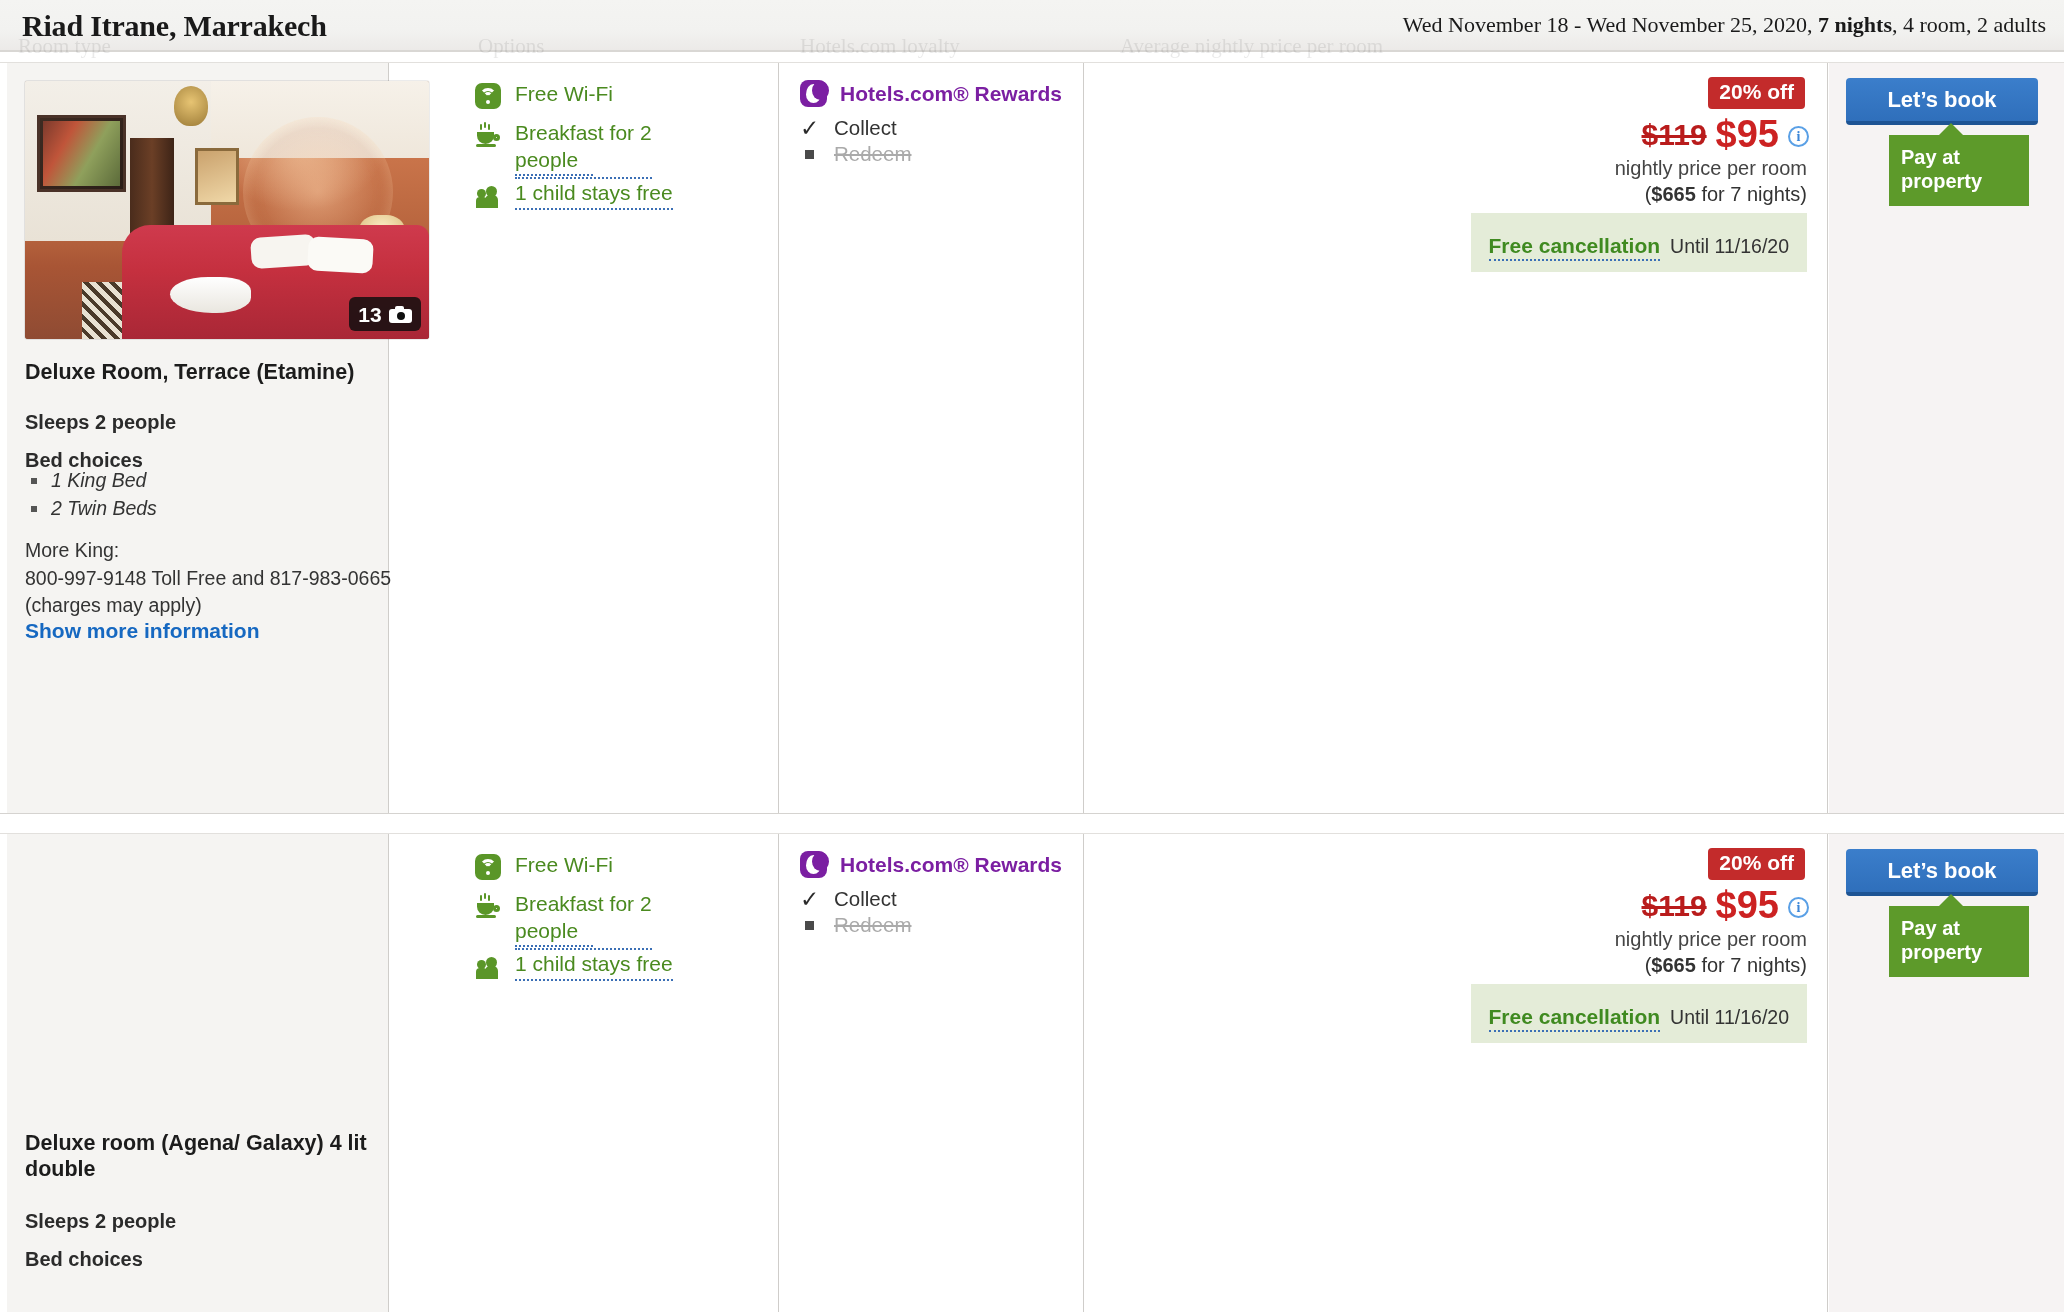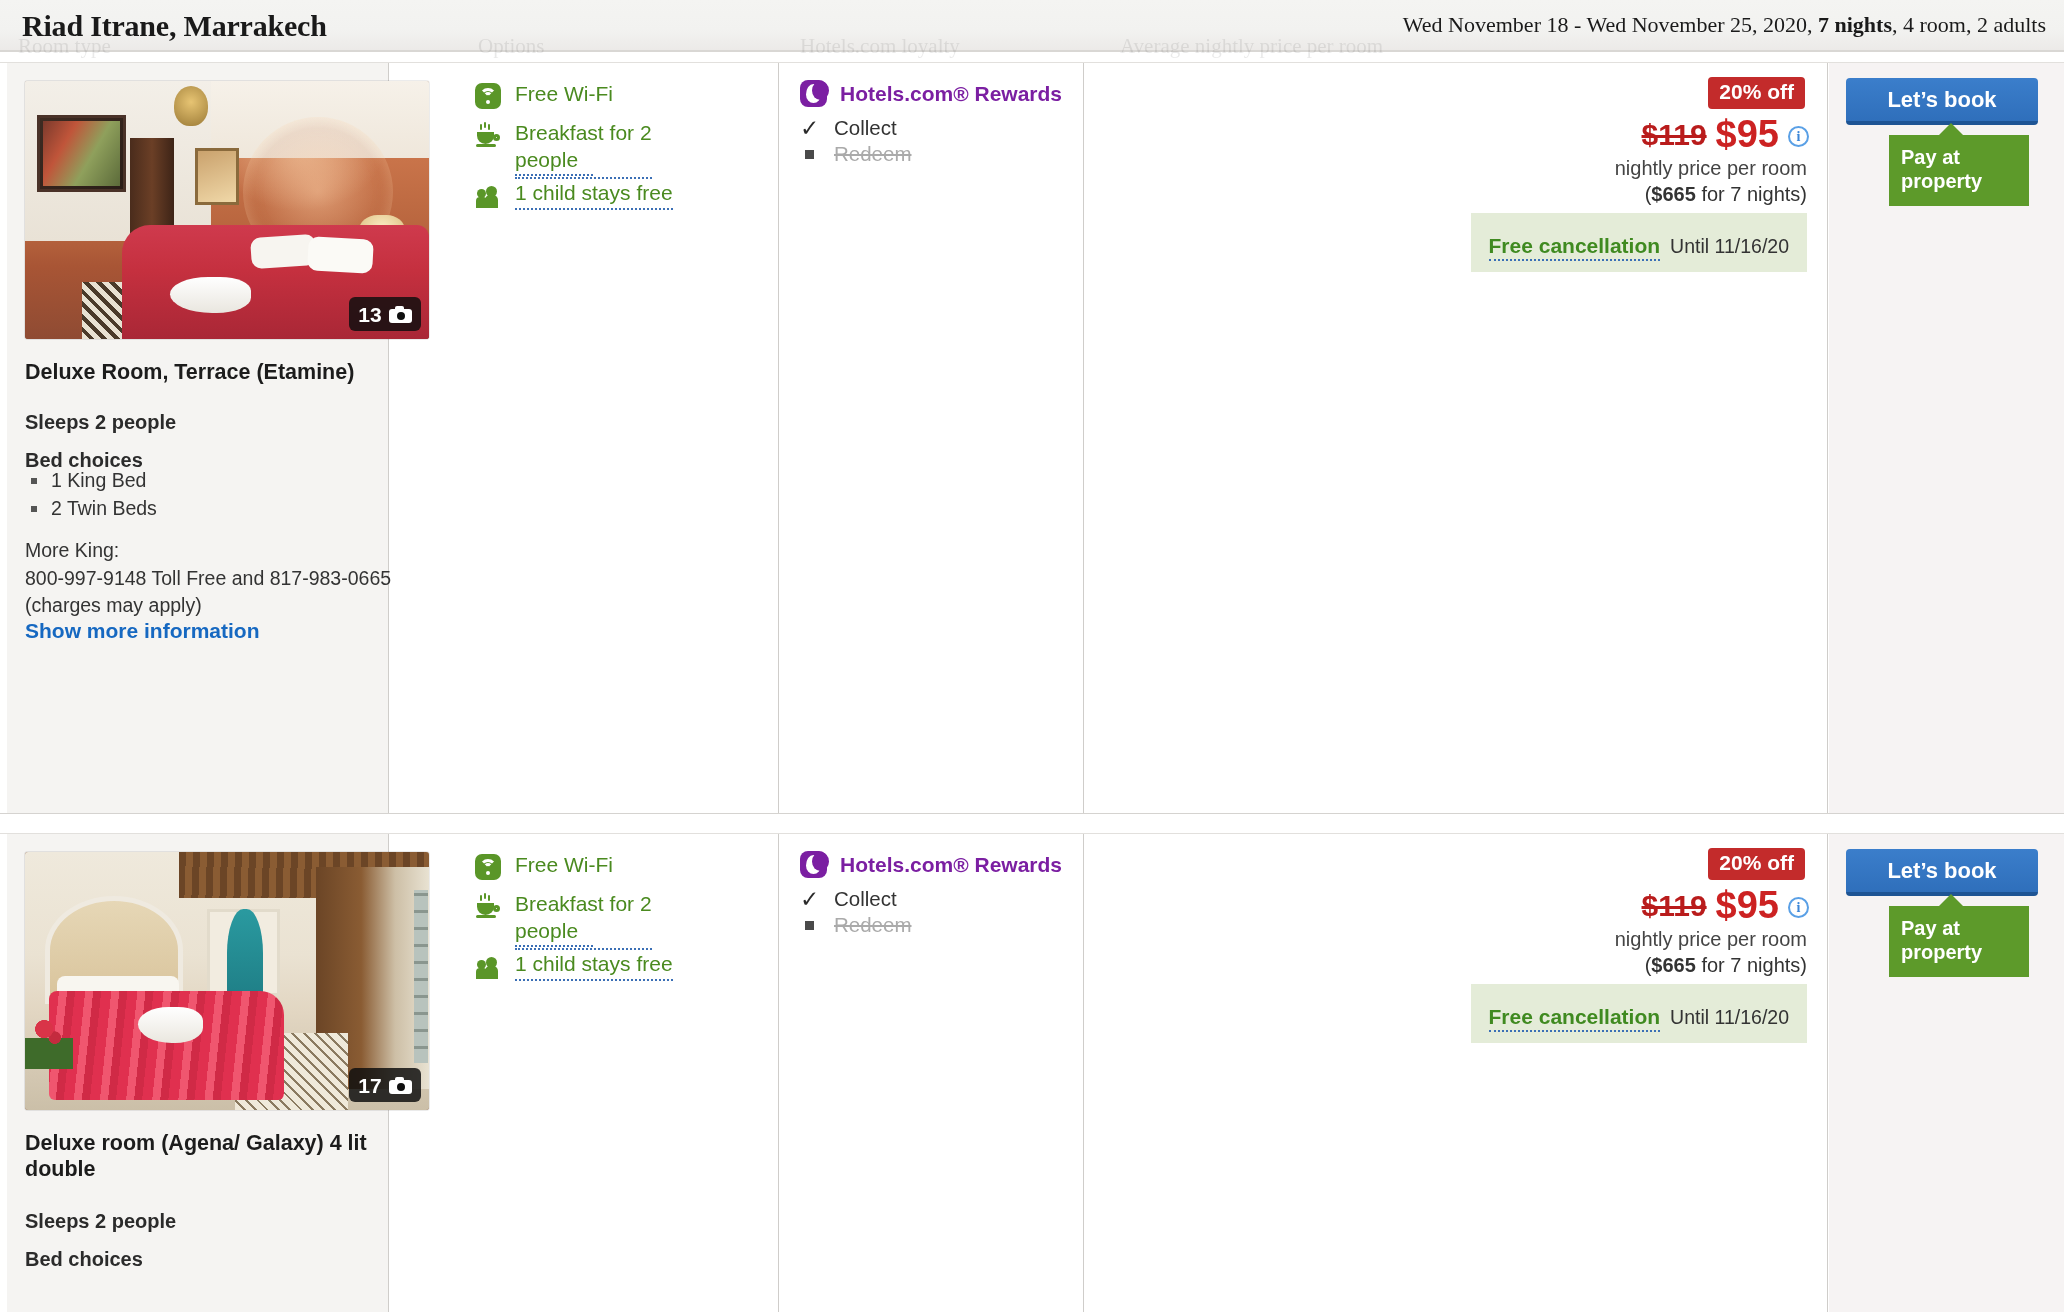--- a/index.html
+++ b/index.html
@@ -94,21 +94,21 @@
   #row-1 .sleeps { top: 376px; }
 
   .bed-head { position:absolute; left:18px; font-size:20px; font-weight:bold; color:#2b2b2b; }
   #row-0 .bed-head { top: 386px; }
   #row-1 .bed-head { top: 414px; }
 
   .bed-list { position:absolute; left:22px; list-style:none; }
   #row-0 .bed-list { top: 406px; }
   .bed-list li {
     font-size: 19.5px; color:#333; line-height: 1.2; margin-bottom: 5px;
-    padding-left: 22px; position: relative;
+    padding-left: 22px; position: relative; font-style: italic;
   }
   .bed-list li:before {
     content: ""; position: absolute; left: 2px; top: 9px;
     width: 6px; height: 6px; background: #555;
   }
 
   .moreinfo { position:absolute; left:18px; width: 420px; font-size: 19.5px; color:#333; line-height: 1.42; }
   #row-0 .moreinfo { top: 474px; }
 
   .showmore {
@@ -402,44 +402,20 @@
 
     <div class="cell c-book">
       <div class="book-btn">Let’s book</div>
       <div class="pay-box">Pay at property</div>
     </div>
   </div>
 
   <div class="row r1" id="row-1">
 
     <div class="cell c-room">
-      <div class="thumb">
-        <div class="thumb-inner ph2">
-          <div class="ceil"></div>
-            <div class="arch"></div>
-            <div class="niche"></div>
-            <div class="doorteal"></div>
-          <div class="window">
-              <div class="winglass"></div>
-            </div>
-          <div class="tilefloor"></div>
-            <div class="head2"></div>
-            <div class="bed2"></div>
-            <div class="swan2"></div>
-            <div class="roses"></div>
-        </div>
-        <div class="photo-badge">
-          <span class="num">17</span>
-          <span class="cam">
-              <span class="body"></span>
-              <span class="bump"></span>
-              <span class="lens"></span>
-            </span>
-        </div>
-      </div>
       <div class="room-title">Deluxe room (Agena/ Galaxy) 4 lit double</div>
       <div class="sleeps">Sleeps 2 people</div>
       <div class="bed-head">Bed choices</div>
     </div>
 
     <div class="cell c-opts">
       <div class="opt-item opt-1">
         <span class="ic ic-wifi">
             <span class="arc a1"></span>
             <span class="arc a2"></span>

